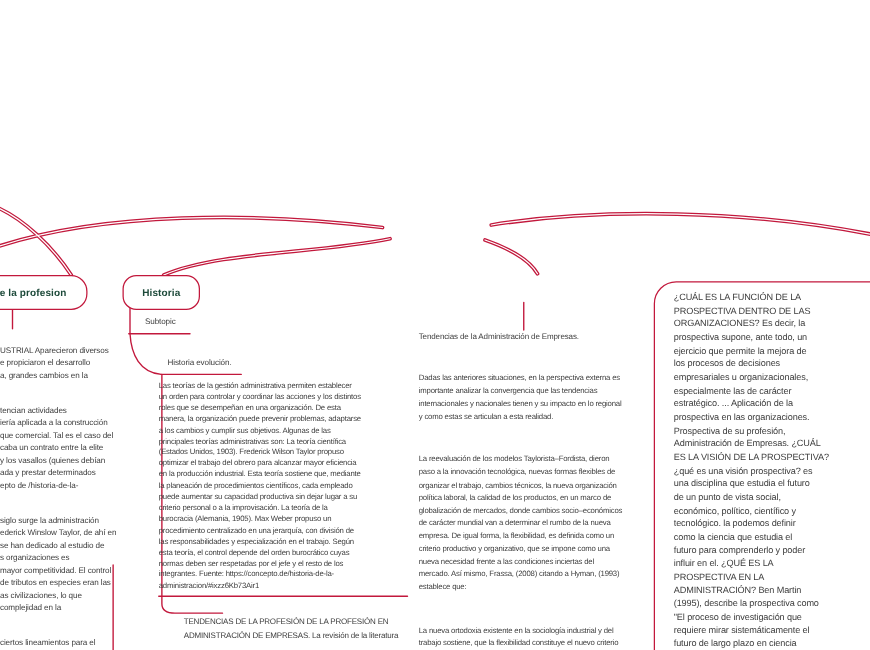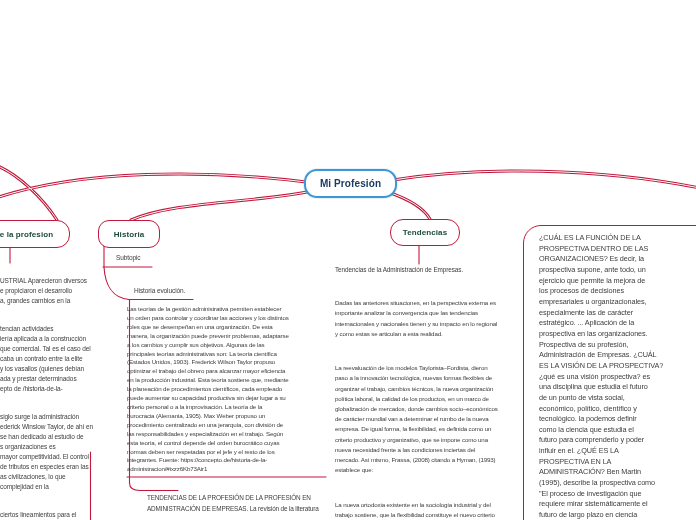--- a/index.html
+++ b/index.html
@@ -57,35 +57,29 @@
       <path d="M 104 246 L 104 266.5"></path>
       <path d="M 103 267 L 152 267"></path>
       <path d="M 104 267 C 105 284, 112 298, 129 299.5"></path>
       <path d="M 129 299.5 L 193 299.5"></path>
       <path d="M 129.5 300 L 129.5 483 Q 129.5 490.5 140 490.5 L 178 490.5"></path>
       <path d="M 127 477 L 326 477"></path>
       <path d="M 419 242 L 419 264"></path>
     </g>
   </svg>
 
-  <div class="node central" style="left:304px;top:169px;width:89px;height:25px;">
-    <span>Mi Profesión</span>
-  </div>
 
   <div class="node" style="left:-22px;top:220px;width:90px;height:26px;">
     <span>de la profesion</span>
   </div>
 
   <div class="node" style="left:98px;top:220px;width:60px;height:26px;border-radius:11px;">
     <span>Historia</span>
   </div>
 
-  <div class="node" style="left:390px;top:219px;width:68px;height:25px;">
-    <span>Tendencias</span>
-  </div>
 
   <div class="txt small left-notes" style="left:0;top:266px;width:100px;">
     <p>USTRIAL Aparecieron diversos
 e propiciaron el desarrollo
 a, grandes cambios en la</p>
     <p>tencian actividades
 iería aplicada a la construcción
 que comercial. Tal es el caso del
 caba un contrato entre la elite
 y los vasallos (quienes debían

